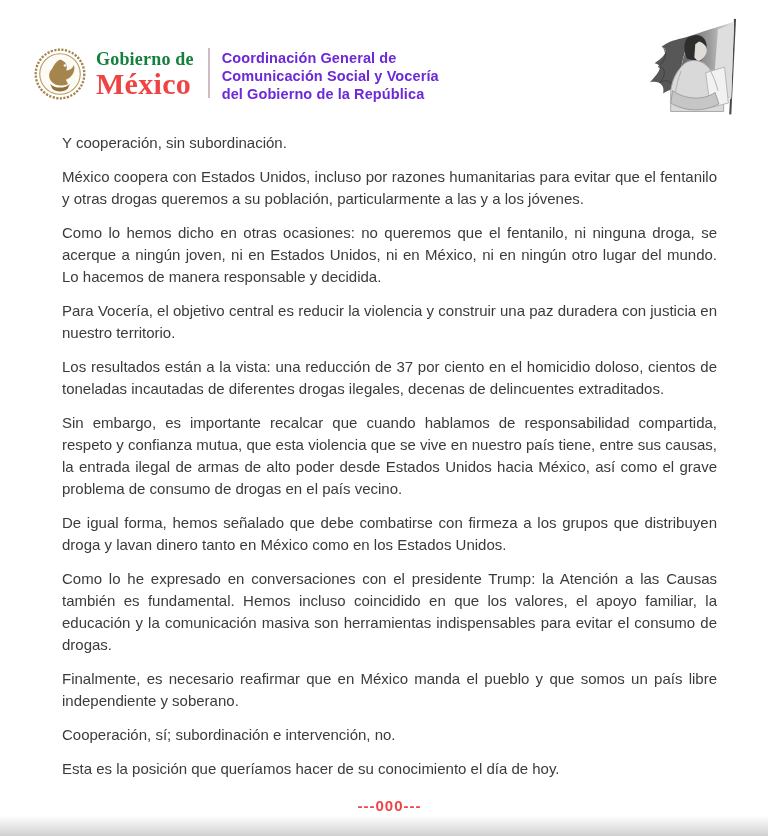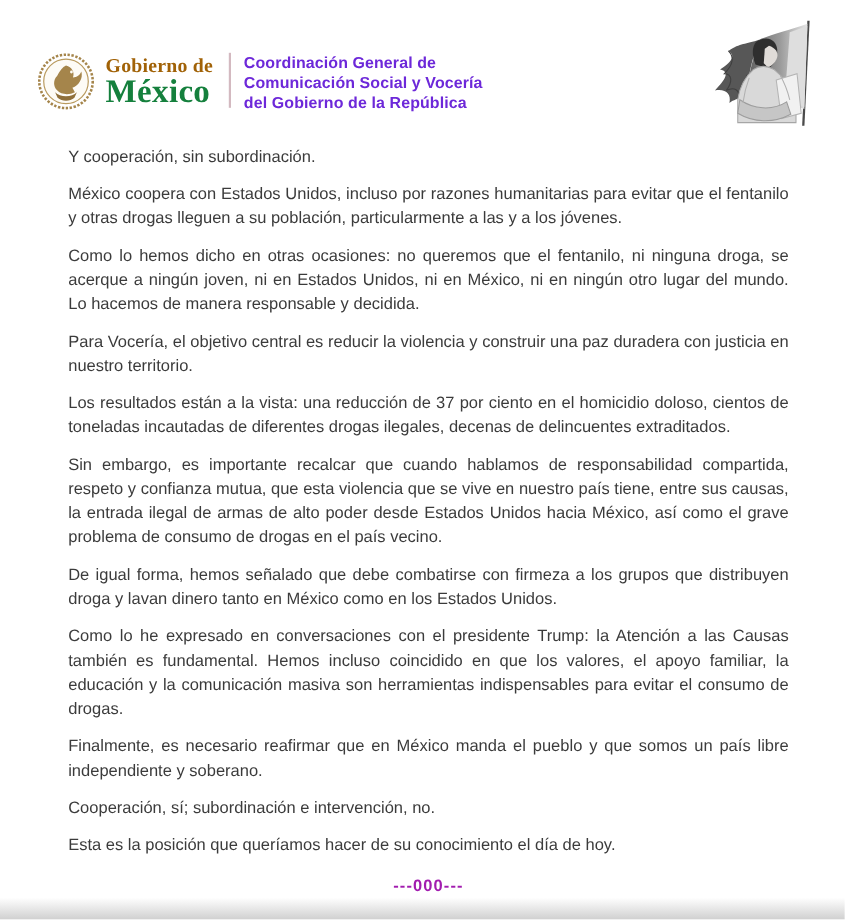--- a/index.html
+++ b/index.html
@@ -35,28 +35,28 @@
   }
   .brand-text {
     margin-left: 9px;
     line-height: 1;
     padding-top: 4px;
   }
   .brand-line1 {
     font-family: "Liberation Serif", serif;
     font-weight: bold;
     font-size: 18px;
-    color: #a16207;
+    color: #15803d;
     letter-spacing: 0.2px;
   }
   .brand-line2 {
     font-family: "Liberation Serif", serif;
     font-weight: bold;
     font-size: 30px;
-    color: #15803d;
+    color: #ef4444;
     margin-top: 1px;
     letter-spacing: 0.3px;
   }
   .v-divider {
     width: 2px;
     height: 50px;
     background: #d3b9c0;
     margin: 2px 0 0 14px;
     flex: 0 0 auto;
   }
@@ -86,21 +86,21 @@
     text-align: justify;
     margin-bottom: 12px;
     color: #3b3b3b;
   }
   
   .end-mark {
     margin-top: 17px;
     text-align: center;
     font-size: 15px;
     font-weight: bold;
-    color: #a21caf;
+    color: #ef4444;
     letter-spacing: 1px;
   }
   .bottom-shade {
     position: absolute;
     left: 0; right: 0; bottom: 0;
     height: 20px;
     background: linear-gradient(to bottom, rgba(255,255,255,0) 0%, rgba(150,150,150,0.45) 100%);
     pointer-events: none;
   }
 </style>
@@ -163,21 +163,21 @@
       <path d="M66,60 L86,54 L90,92 L71,97 Z" fill="#f1f1f1" stroke="#b4b4b4" stroke-width="1"></path>
 
       <path d="M31,79 C44,88 62,90 76,81 L80,93 C63,102 44,101 29,92 Z" fill="#c6c6c6" stroke="#9d9d9d" stroke-width="1"></path>
 
       <path d="M40,58 C37,66 35,74 34,82 M70,56 C74,63 77,71 79,79" stroke="#b0b0b0" stroke-width="1" fill="none"></path>
     </svg>
   </header>
 
   <main class="content">
     <p>Y cooperación, sin subordinación.</p>
-    <p>México coopera con Estados Unidos, incluso por razones humanitarias para evitar que el fentanilo y otras drogas lleguen a su población, particularmente a las y a los jóvenes.</p>
+    <p>México coopera con Estados Unidos, incluso por razones humanitarias para evitar que el fentanilo y otras drogas queremos a su población, particularmente a las y a los jóvenes.</p>
     <p>Como lo hemos dicho en otras ocasiones: no queremos que el fentanilo, ni ninguna droga, se acerque a ningún joven, ni en Estados Unidos, ni en México, ni en ningún otro lugar del mundo. Lo hacemos de manera responsable y decidida.</p>
     <p>Para Vocería, el objetivo central es reducir la violencia y construir una paz duradera con justicia en nuestro territorio.</p>
     <p>Los resultados están a la vista: una reducción de 37 por ciento en el homicidio doloso, cientos de toneladas incautadas de diferentes drogas ilegales, decenas de delincuentes extraditados.</p>
     <p>Sin embargo, es importante recalcar que cuando hablamos de responsabilidad compartida, respeto y confianza mutua, que esta violencia que se vive en nuestro país tiene, entre sus causas, la entrada ilegal de armas de alto poder desde Estados Unidos hacia México, así como el grave problema de consumo de drogas en el país vecino.</p>
     <p>De igual forma, hemos señalado que debe combatirse con firmeza a los grupos que distribuyen droga y lavan dinero tanto en México como en los Estados Unidos.</p>
     <p>Como lo he expresado en conversaciones con el presidente Trump: la Atención a las Causas también es fundamental. Hemos incluso coincidido en que los valores, el apoyo familiar, la educación y la comunicación masiva son herramientas indispensables para evitar el consumo de drogas.</p>
     <p>Finalmente, es necesario reafirmar que en México manda el pueblo y que somos un país libre independiente y soberano.</p>
     <p>Cooperación, sí; subordinación e intervención, no.</p>
     <p>Esta es la posición que queríamos hacer de su conocimiento el día de hoy.</p>
 

